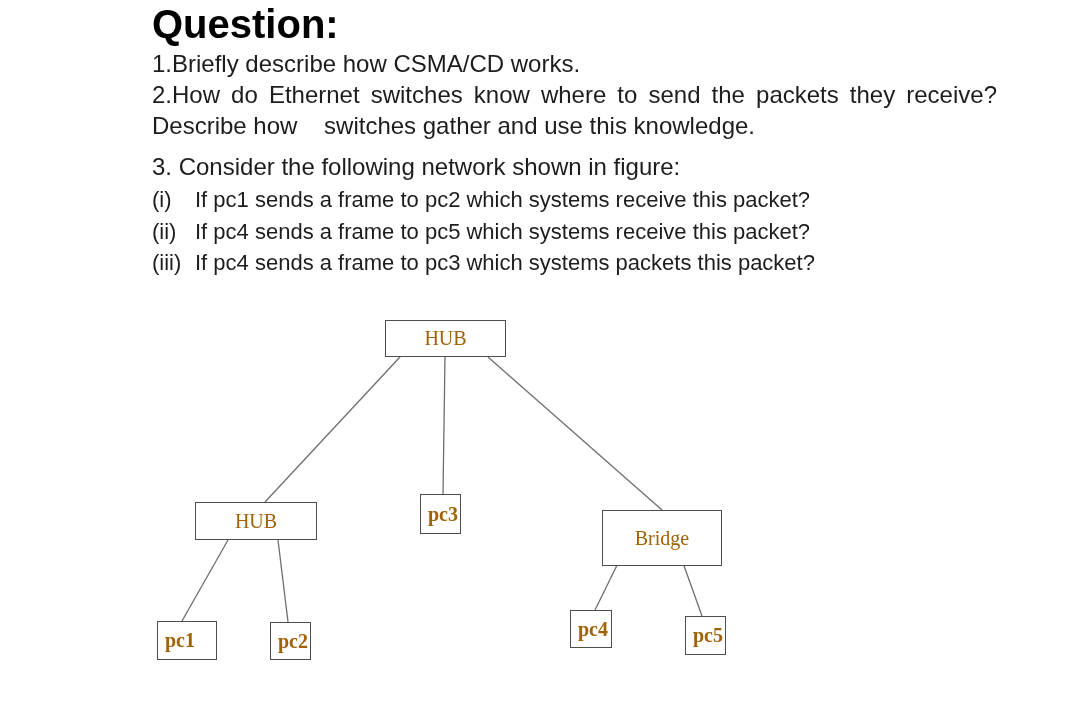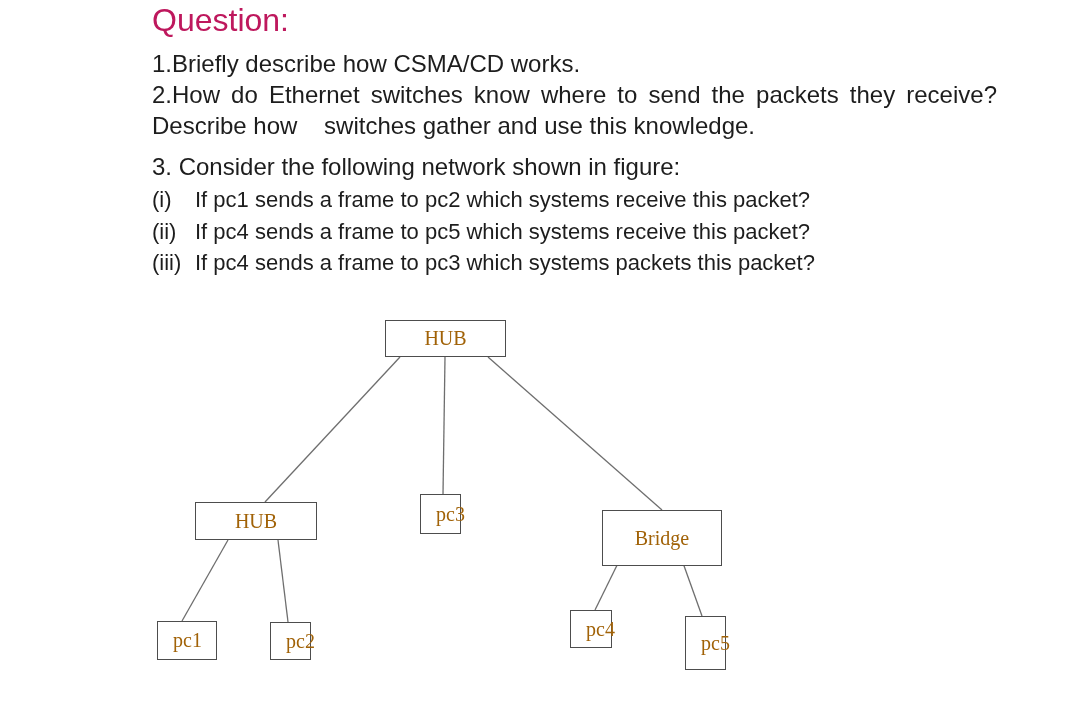--- a/index.html
+++ b/index.html
@@ -9,21 +9,21 @@
     font-family: "Liberation Sans", sans-serif;
     color: #1d1d1d;
     overflow: hidden;
     position: relative;
   }
   .page { position: absolute; left: 0; top: 0; width: 1080px; height: 704px; background: #ffffff; }
 
   
   .doc-title {
     position: absolute; left: 152px; top: 2px;
-    font-size: 32px; font-weight: 400; color: #be185d;
+    font-size: 40px; font-weight: 700; color: #000000;
   }
   .bodyline {
     position: absolute; left: 152px;
     font-size: 24px; line-height: 31px; color: #1d1d1d;
     white-space: nowrap;
   }
   .q1 { top: 48px; }
   .q2 {
     top: 79px; width: 845px; white-space: normal;
     text-align: justify; text-align-last: justify;
@@ -40,29 +40,29 @@
   .node {
     position: absolute;
     border: 1.5px solid #4d4d4d;
     background: #ffffff;
     box-sizing: border-box;
     font-family: "Liberation Serif", serif;
     font-size: 20px; color: #a16207;
     display: flex; align-items: center;
   }
   .node.center { justify-content: center; }
-  .node.small { padding-left: 15px; justify-content: flex-start; }
+  .node.small { padding-left: 7px; justify-content: flex-start; font-weight: bold; }
   .hub-top  { left: 385px; top: 320px; width: 121px; height: 37px; }
   .hub-left { left: 195px; top: 502px; width: 122px; height: 38px; }
   .pc3      { left: 420px; top: 494px; width: 41px;  height: 40px; }
   .bridge   { left: 602px; top: 510px; width: 120px; height: 56px; }
   .pc1      { left: 157px; top: 621px; width: 60px;  height: 39px; }
   .pc2      { left: 270px; top: 622px; width: 41px;  height: 38px; }
   .pc4      { left: 570px; top: 610px; width: 42px;  height: 38px; }
-  .pc5      { left: 685px; top: 616px; width: 41px;  height: 54px; }
+  .pc5      { left: 685px; top: 616px; width: 41px;  height: 39px; }
 </style>
 </head>
 <body>
 
 <div class="page">
 
   <div class="doc-title">Question:</div>
 
   <div class="bodyline q1">1.Briefly describe how CSMA/CD works.</div>
   <div class="bodyline q2">2.How do Ethernet switches know where to send the packets they receive?</div>

